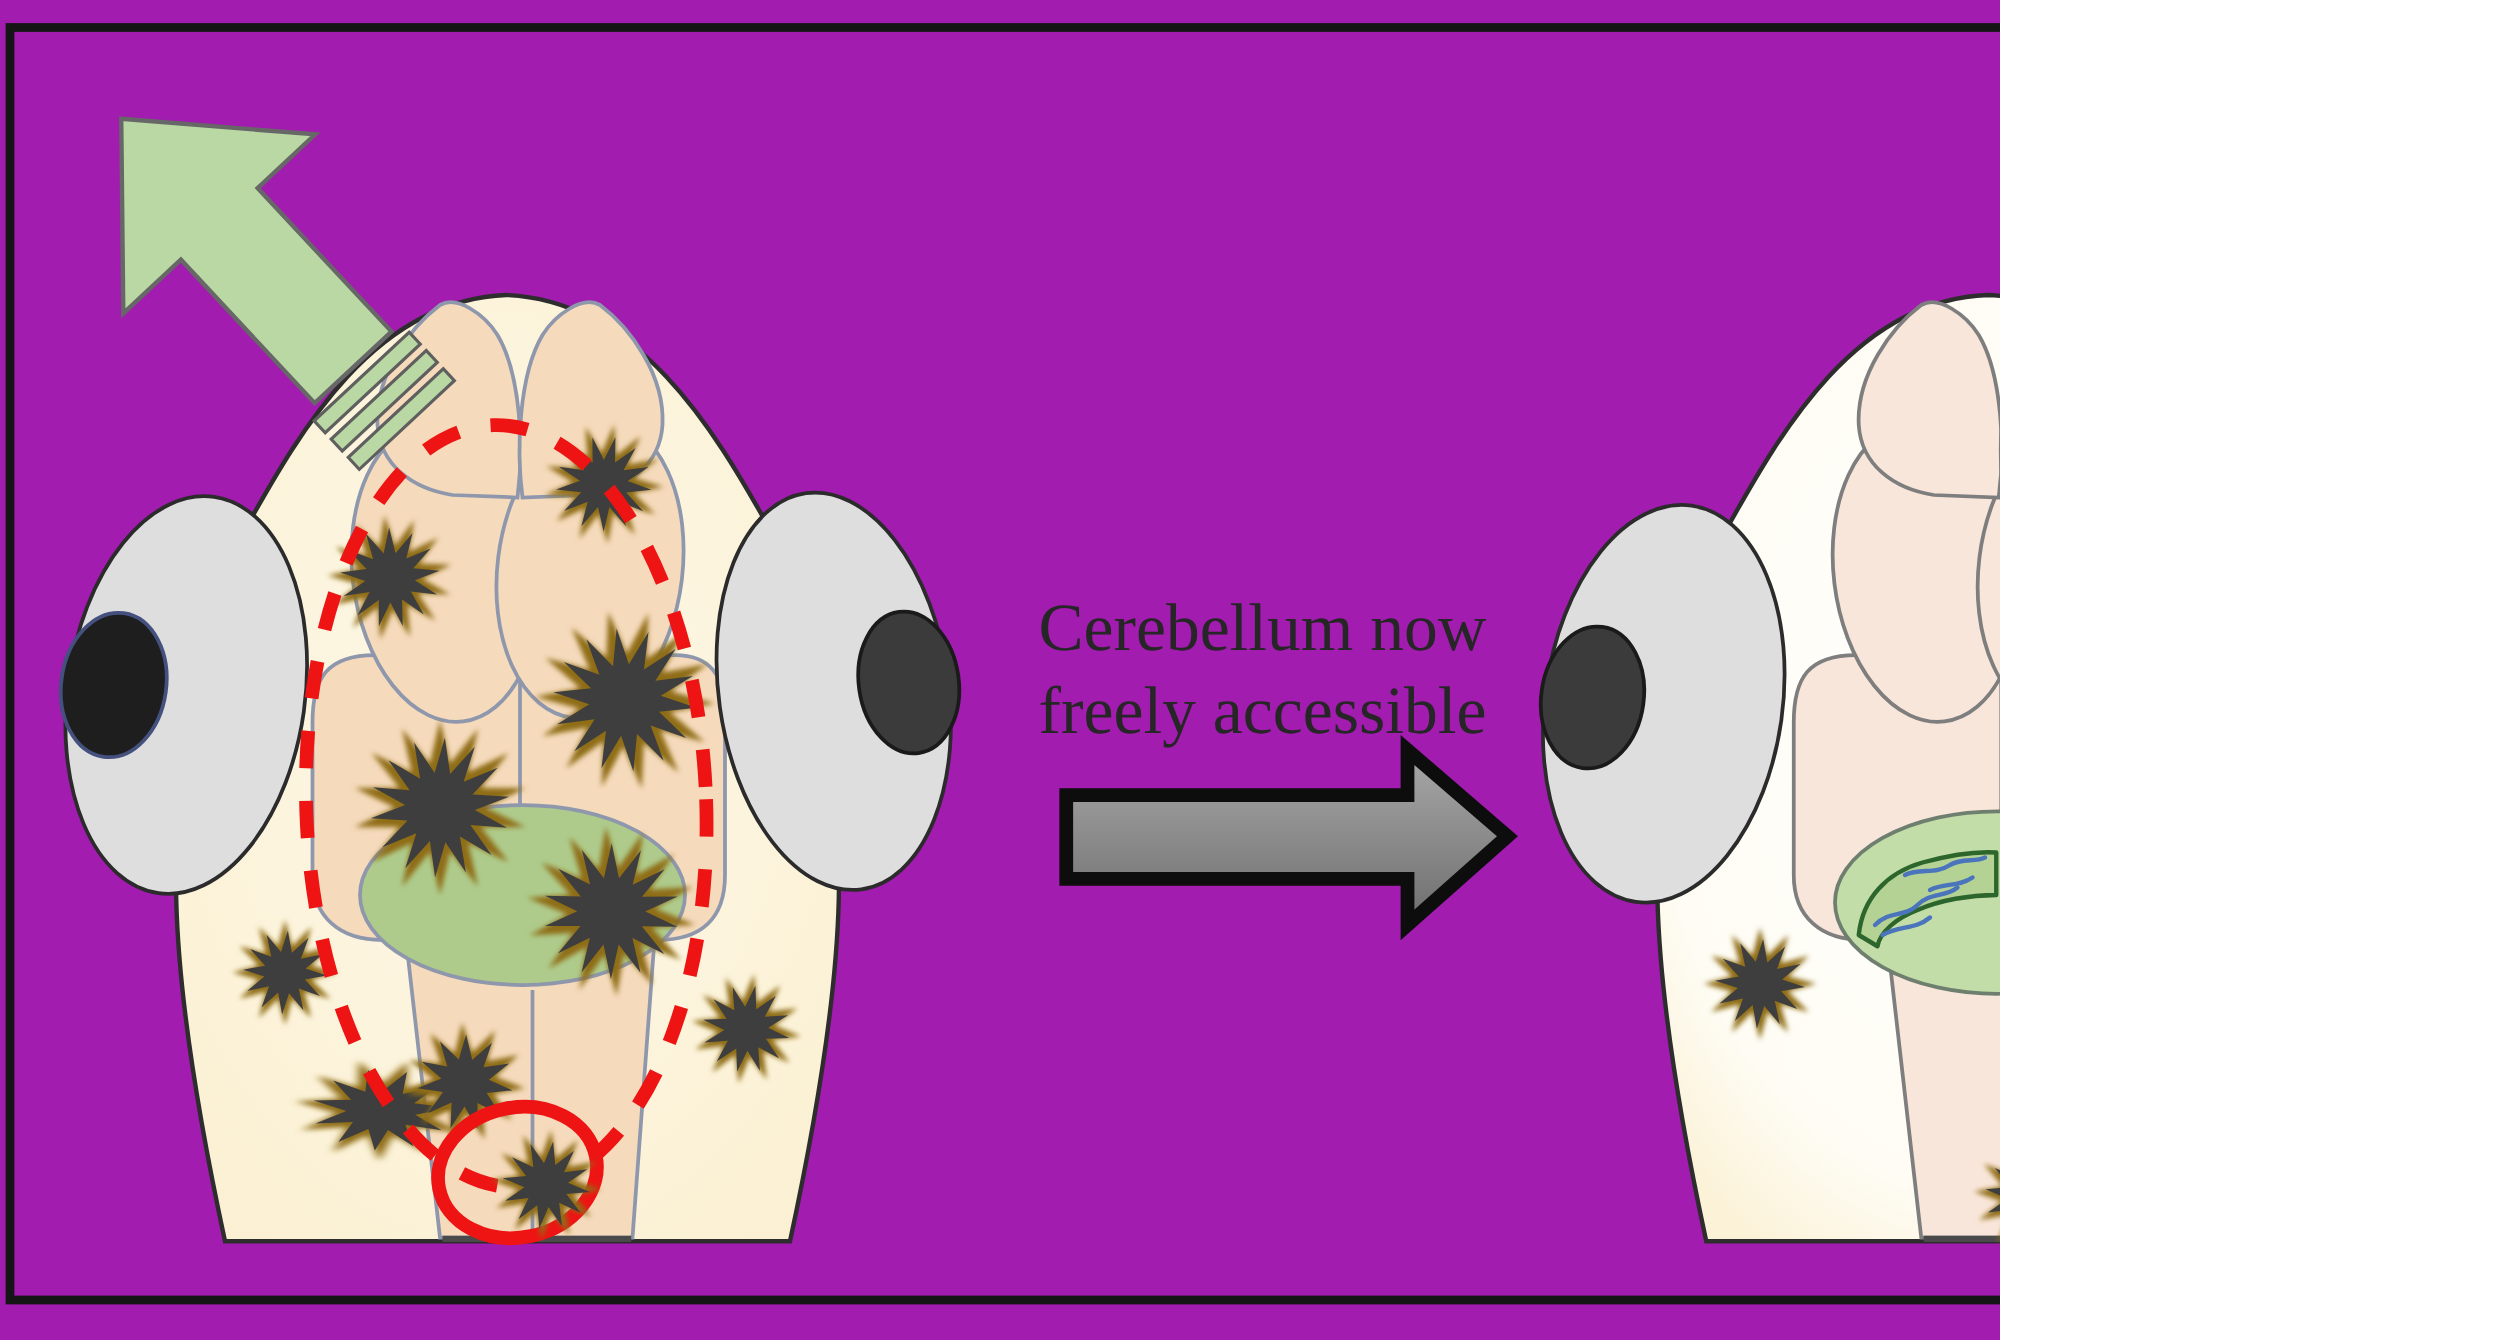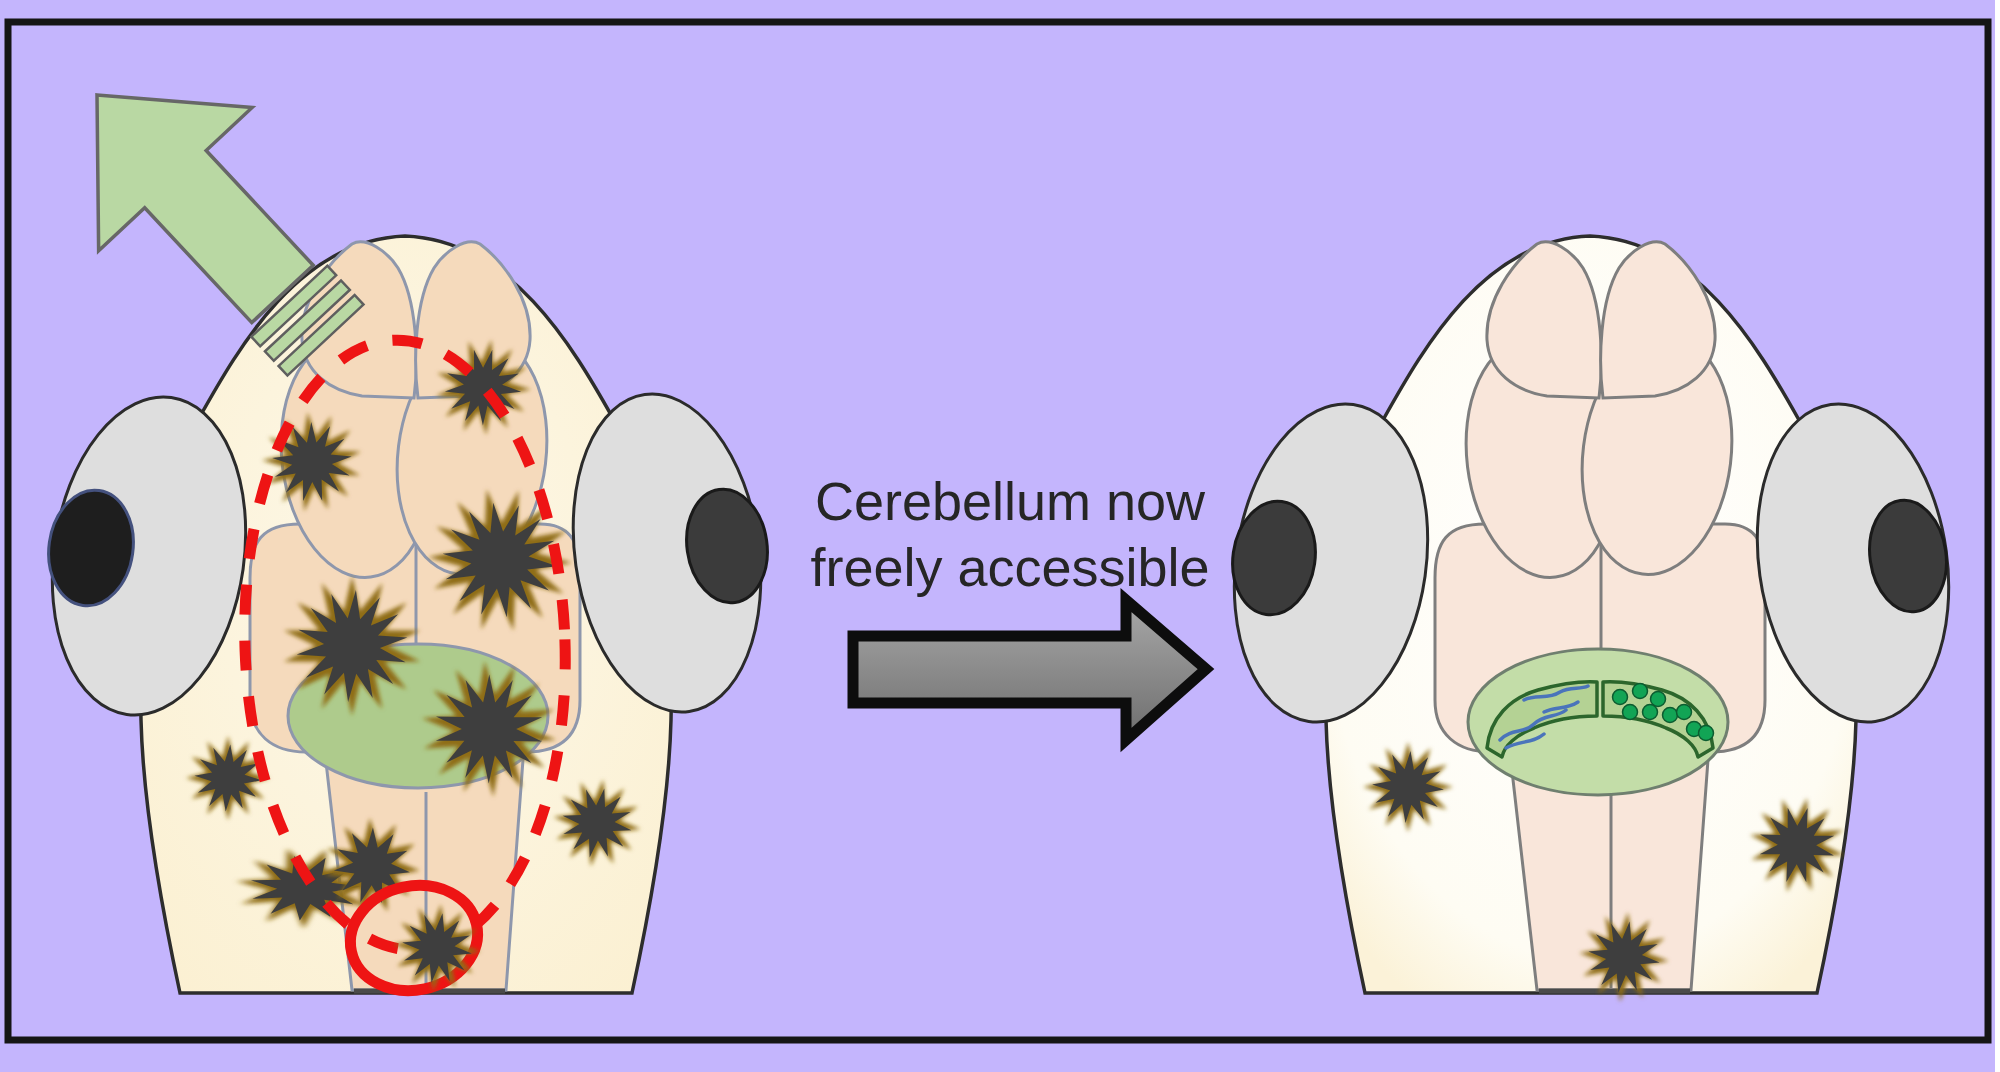--- a/index.html
+++ b/index.html
@@ -1,17 +1,17 @@
 <!DOCTYPE html>
 <html><head>
 <meta charset="utf-8">
 <style>
   html,body{margin:0;padding:0;background:#ffffff;}
-  .stage{position:relative;width:1995px;height:1072px;background:#c4b5fd;overflow:hidden;
-         font-family:Liberation Sans, sans-serif;}
+  .stage{position:relative;width:1600px;height:1072px;background:#a21caf;overflow:hidden;
+         font-family:Liberation Serif, serif;}
   svg{position:absolute;left:0;top:0;}
 
   
   .bodyL{fill:url(#bodyGradL);stroke:#2d2d2d;stroke-width:3.5;}
   .bodyR{fill:url(#bodyGradR);stroke:#2d2d2d;stroke-width:3.5;}
 
   
   .brainL{fill:#f5dabc;stroke:#8e97ac;stroke-width:3;}
   .brainR{fill:#f9e6da;stroke:#7e7e7e;stroke-width:3;}
   .cereL{fill:#aecb8c;stroke:#8e97ac;stroke-width:3;}

